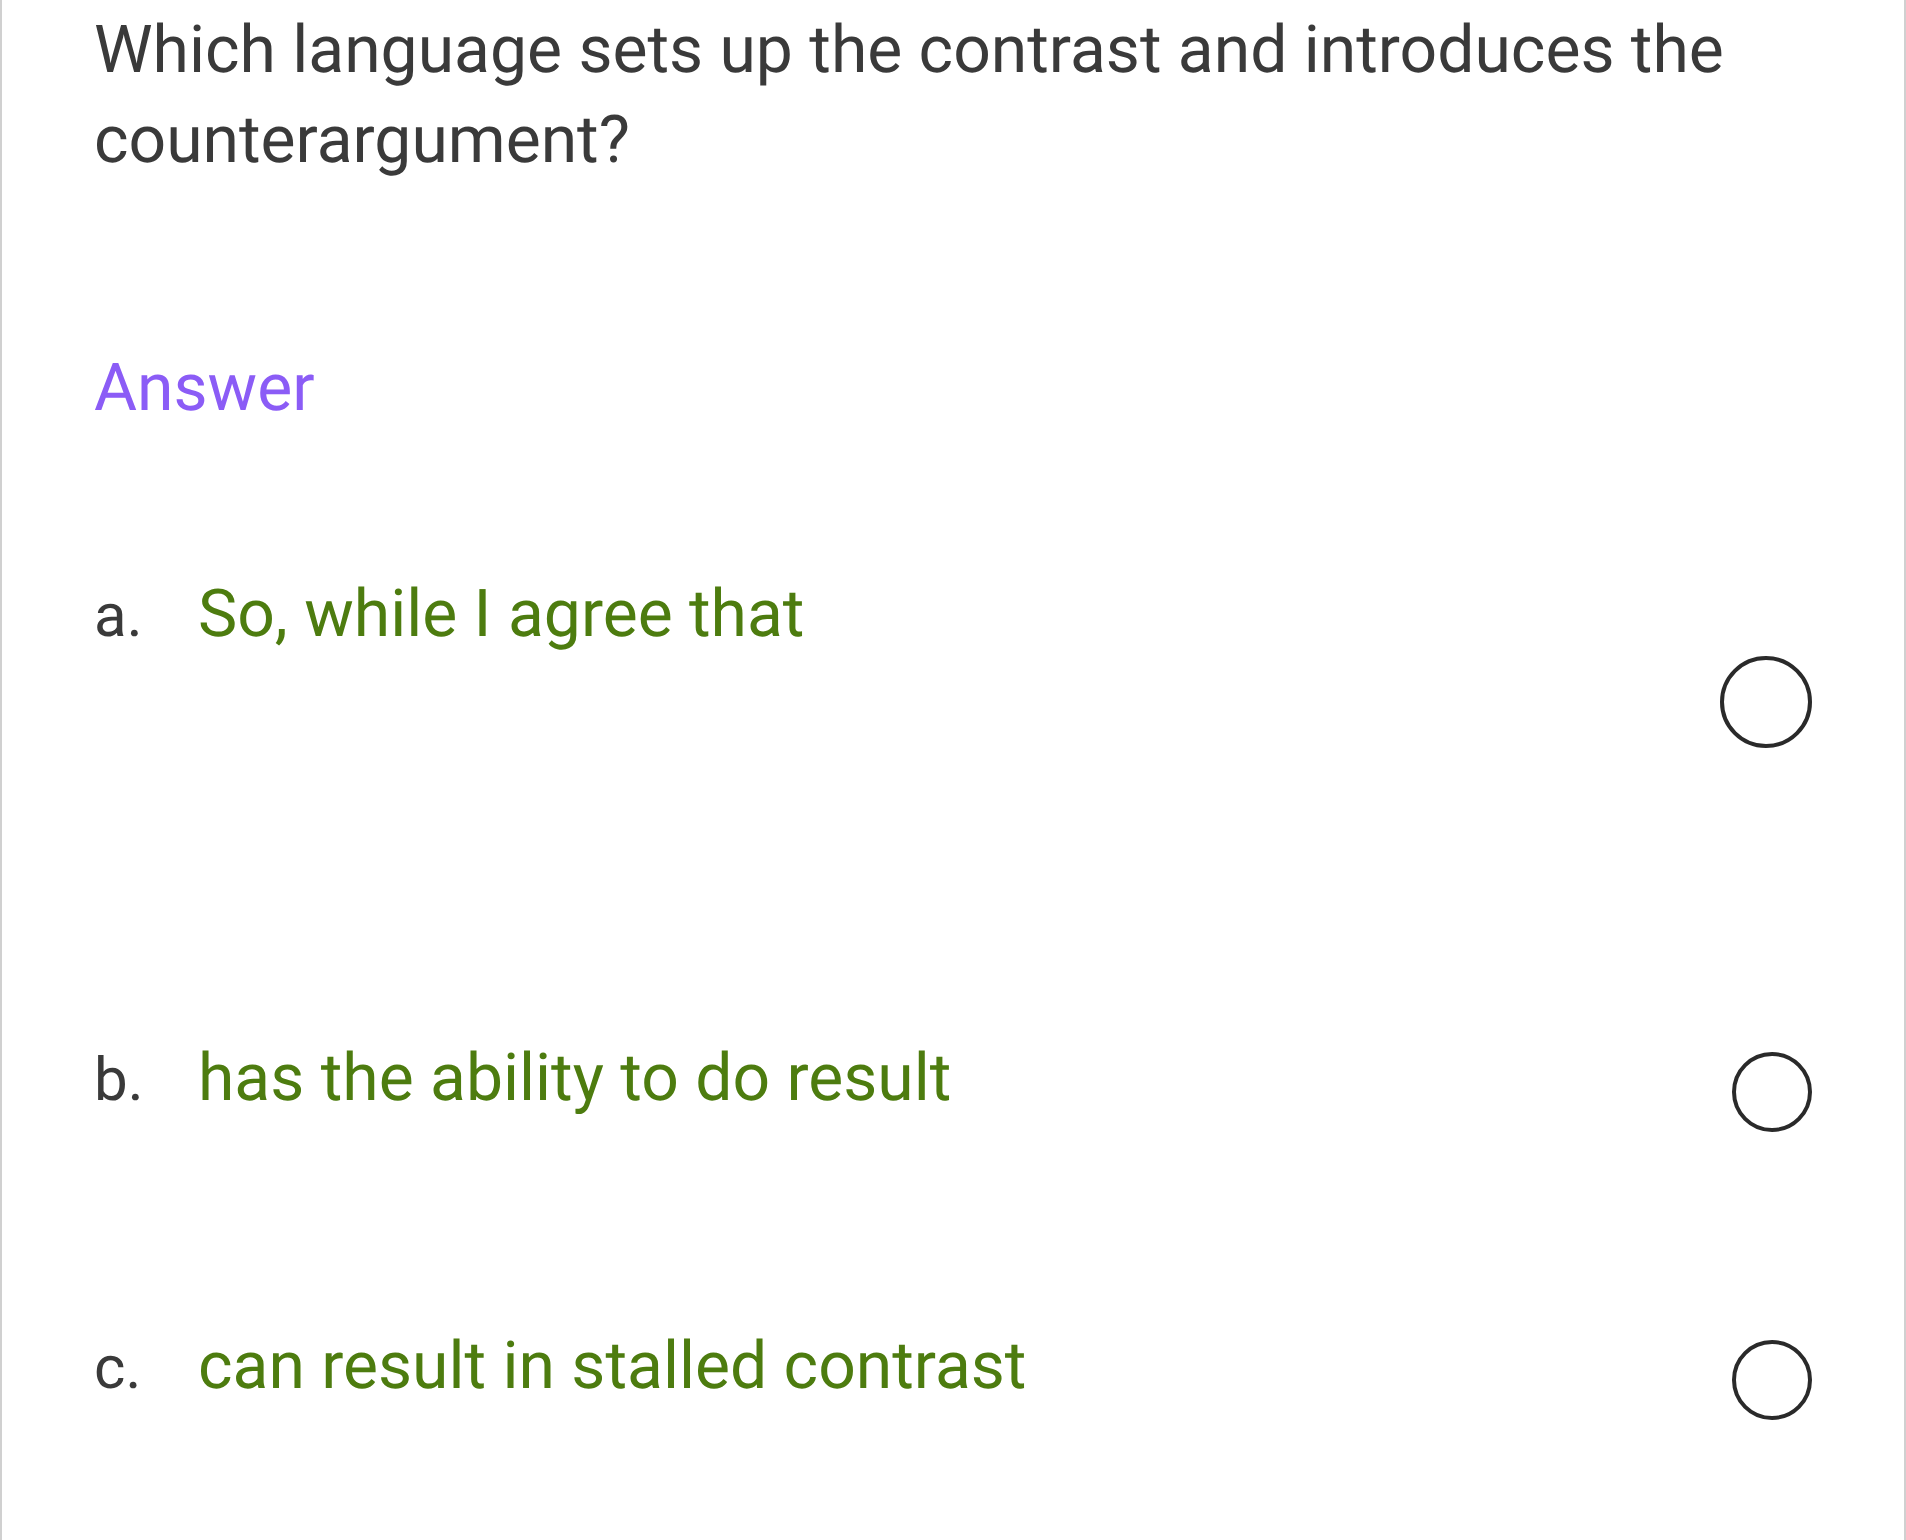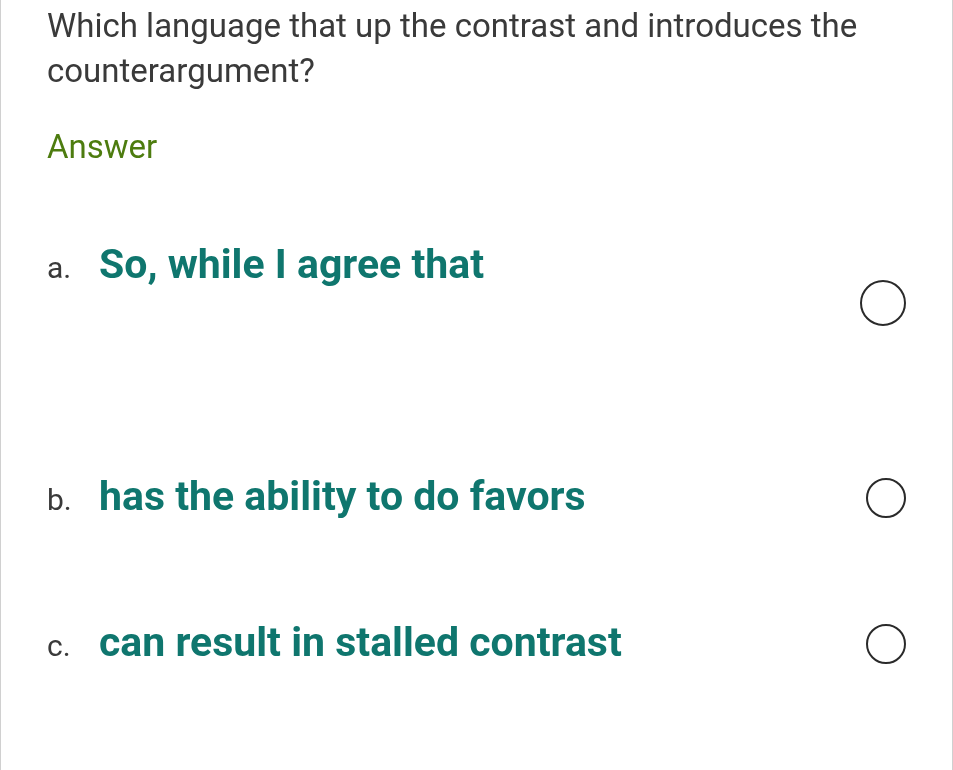--- a/index.html
+++ b/index.html
@@ -18,22 +18,22 @@
     }
     .question-text {
       font-size: 33px;
       color: #3a3a3a;
       line-height: 1.35;
       font-weight: 400;
       padding-top: 4px;
     }
     .answer-heading {
       font-size: 33px;
-      color: #4d7c0f;
-      margin-top: 34px;
+      color: #8b5cf6;
+      margin-top: 82px;
       font-weight: 400;
     }
     .options {
       margin-top: 74px;
     }
     .option-row {
       display: flex;
       align-items: flex-start;
       justify-content: space-between;
       width: 100%;
@@ -44,60 +44,60 @@
       display: flex;
       align-items: baseline;
       gap: 20px;
     }
     .option-letter {
       font-size: 30px;
       color: #3a3a3a;
       min-width: 32px;
     }
     .option-text {
-      font-size: 41px;
-      color: #0f766e;
-      font-weight: 700;
+      font-size: 33px;
+      color: #4d7c0f;
+      font-weight: 400;
     }
     .radio {
       width: 40px;
       height: 40px;
       border: 2.5px solid #2a2a2a;
       border-radius: 50%;
       flex-shrink: 0;
       margin-top: 6px;
       cursor: pointer;
     }
     .radio.large {
       width: 46px;
       height: 46px;
       margin-top: 40px;
     }
   </style>
 </head>
 <body>
 
-<div class="question-text">Which language that up the contrast and introduces the counterargument?</div>
+<div class="question-text">Which language sets up the contrast and introduces the counterargument?</div>
 
 <div class="answer-heading">Answer</div>
 
 <div class="options">
 
   <div class="option-row row-a">
     <div class="option-left">
       <span class="option-letter">a.</span>
       <span class="option-text">So, while I agree that</span>
     </div>
     <div class="radio large"></div>
   </div>
 
   <div class="option-row row-b">
     <div class="option-left">
       <span class="option-letter">b.</span>
-      <span class="option-text">has the ability to do favors</span>
+      <span class="option-text">has the ability to do result</span>
     </div>
     <div class="radio"></div>
   </div>
 
   <div class="option-row">
     <div class="option-left">
       <span class="option-letter">c.</span>
       <span class="option-text">can result in stalled contrast</span>
     </div>
     <div class="radio"></div>

